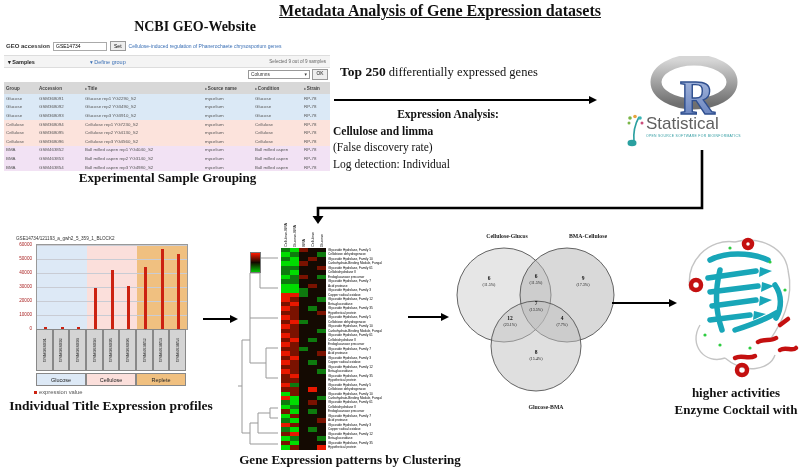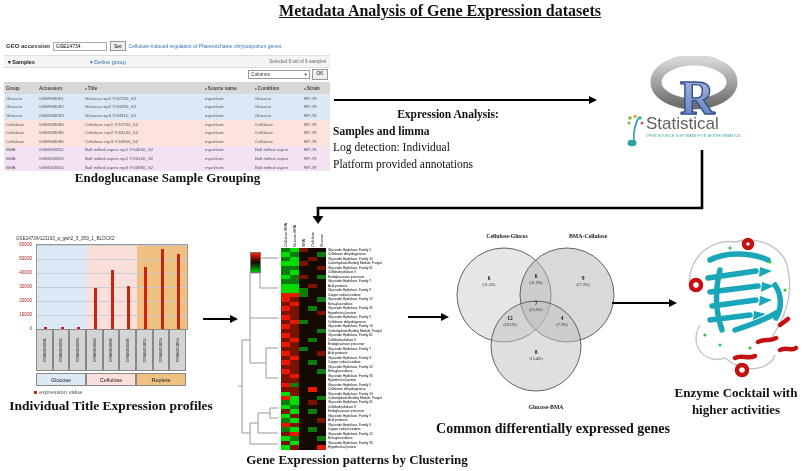--- a/index.html
+++ b/index.html
@@ -79,34 +79,35 @@
   #hm-cols{left:281px;top:213px;width:45px;height:34px;display:flex;}
   .hm-col{width:9px;height:34px;display:flex;align-items:flex-end;justify-content:center;overflow:hidden;}
   .hm-col span{writing-mode:vertical-rl;transform:rotate(180deg);font-size:3.6px;color:#000;
     font-family:"Liberation Sans",sans-serif;}
   #hm-grid{left:281px;top:248px;width:45px;height:202px;display:flex;flex-direction:column;}
   .hm-row{display:flex;height:4.49px;}
   .hm-cell{width:9px;height:100%;}
   #hm-genes{left:328px;top:248px;width:102px;height:202px;overflow:hidden;
     font-family:"Liberation Sans",sans-serif;}
   .gene{font-size:3.2px;line-height:4.49px;height:4.49px;white-space:nowrap;overflow:hidden;color:#000;}
-  #hm-caption{left:233px;top:452px;width:248px;font-size:13px;}
+  #hm-caption{left:226px;top:452px;width:248px;font-size:13px;}
   
   #venn text{font-family:"Liberation Serif",serif;}
   #venn-caption{left:428px;top:421px;width:250px;font-size:14px;}
   
   #protein-caption{left:668px;top:384px;width:136px;font-size:13px;line-height:17px;}
 </style>
 </head>
 <body>
 
 <div id="canvas">
 
   <div id="main-title" class="abs">Metadata Analysis  of Gene Expression  datasets</div>
 
+  <div id="geo-heading" class="abs cap">NCBI GEO-Website</div>
 
   <div id="geo-panel" class="abs">
     <div id="geo-row1">
       <span id="acc-label">GEO accession</span>
       <input id="acc-input" value="GSE14734" style="">
       <button id="set-btn">Set</button>
       <span id="ds-link">Cellulose-induced regulation of Phanerochaete chrysosporium genes</span>
     </div>
     <div id="geo-bar">
       <span id="samples-toggle">
@@ -214,30 +215,33 @@
             <td>BMA</td>
             <td>GSM463854</td>
             <td>Ball milled aspen rep3 YG4980_S2</td>
             <td>mycelium</td>
             <td>Ball milled aspen</td>
             <td>RP-78</td>
           </tr>
         </tbody>
     </table>
   </div>
-  <div id="geo-caption" class="abs cap">Endoglucanase Sample Grouping</div>
-
+  <div id="geo-caption" class="abs cap">Experimental Sample Grouping</div>
+
+  <div id="top250" class="abs">
+    <b>Top 250</b><span> differentially  expressed  genes</span>
+  </div>
   <div class="harrow" style="left:334px;top:99px;width:256px;"></div>
 
   <div id="stats" class="abs">
     <div id="stats-heading">Expression Analysis:</div>
     <div id="stats-lines">
-        <div><span></span><b>Samples and limma</b></div>
+        <div><span></span><b>Cellulose and limma</b></div>
+        <div><span>(False discovery rate)</span><b></b></div>
         <div><span>Log detection: Individual</span><b></b></div>
-        <div><span>Platform  provided annotations</span><b></b></div>
       </div>
   </div>
 
   <svg id="r-logo" class="abs" viewBox="0 0 104 62">
     <defs>
       <linearGradient id="rg" x1="0" y1="0" x2="0" y2="1">
         <stop offset="0" stop-color="#d6d6d6"></stop>
           <stop offset="1" stop-color="#6f6f6f"></stop>
       </linearGradient>
       <linearGradient id="rb2" x1="0" y1="0" x2="0" y2="1">
@@ -755,21 +759,20 @@
     <text x="138" y="60" font-size="4" text-anchor="middle" fill="#111">(17.3%)</text>
     <text x="91" y="79" font-size="5.5" font-weight="bold" text-anchor="middle" fill="#111">7</text>
     <text x="91" y="85" font-size="4" text-anchor="middle" fill="#111">(13.5%)</text>
     <text x="65" y="94" font-size="5.5" font-weight="bold" text-anchor="middle" fill="#111">12</text>
     <text x="65" y="100" font-size="4" text-anchor="middle" fill="#111">(23.1%)</text>
     <text x="117" y="94" font-size="5.5" font-weight="bold" text-anchor="middle" fill="#111">4</text>
     <text x="117" y="100" font-size="4" text-anchor="middle" fill="#111">(7.7%)</text>
     <text x="91" y="128" font-size="5.5" font-weight="bold" text-anchor="middle" fill="#111">8</text>
     <text x="91" y="134" font-size="4" text-anchor="middle" fill="#111">(15.4%)</text>
   </svg>
-  <div id="venn-caption" class="abs cap">Common differentially  expressed genes</div>
 
   <div class="harrow" style="left:612px;top:302px;width:58px;"></div>
 
   <svg class="abs" style="left:680px;top:230px;width:122px;height:152px" viewBox="0 0 122 152">
     <g fill="none" stroke="#c4c4c4" stroke-width="1.4">
       <path d="M10,60 C5,30 30,8 55,12"></path>
         <path d="M55,12 C80,5 105,18 108,40"></path>
       <path d="M108,40 C115,70 100,95 90,110"></path>
         <path d="M20,95 C8,115 25,135 45,128"></path>
       <path d="M45,128 C65,145 90,140 95,125"></path>
@@ -802,17 +805,17 @@
     <g fill="#2ecc40">
       <circle cx="50" cy="18" r="1.6"></circle>
         <circle cx="90" cy="32" r="1.6"></circle>
         <circle cx="25" cy="105" r="1.6"></circle>
       <circle cx="70" cy="118" r="1.6"></circle>
         <circle cx="105" cy="60" r="1.6"></circle>
         <circle cx="40" cy="115" r="1.6"></circle>
     </g>
   </svg>
   <div id="protein-caption" class="abs cap">
+    <div>higher activities</div>
     <div>Enzyme Cocktail with</div>
-    <div>higher activities</div>
   </div>
 
 </div>
 
 </body></html>

